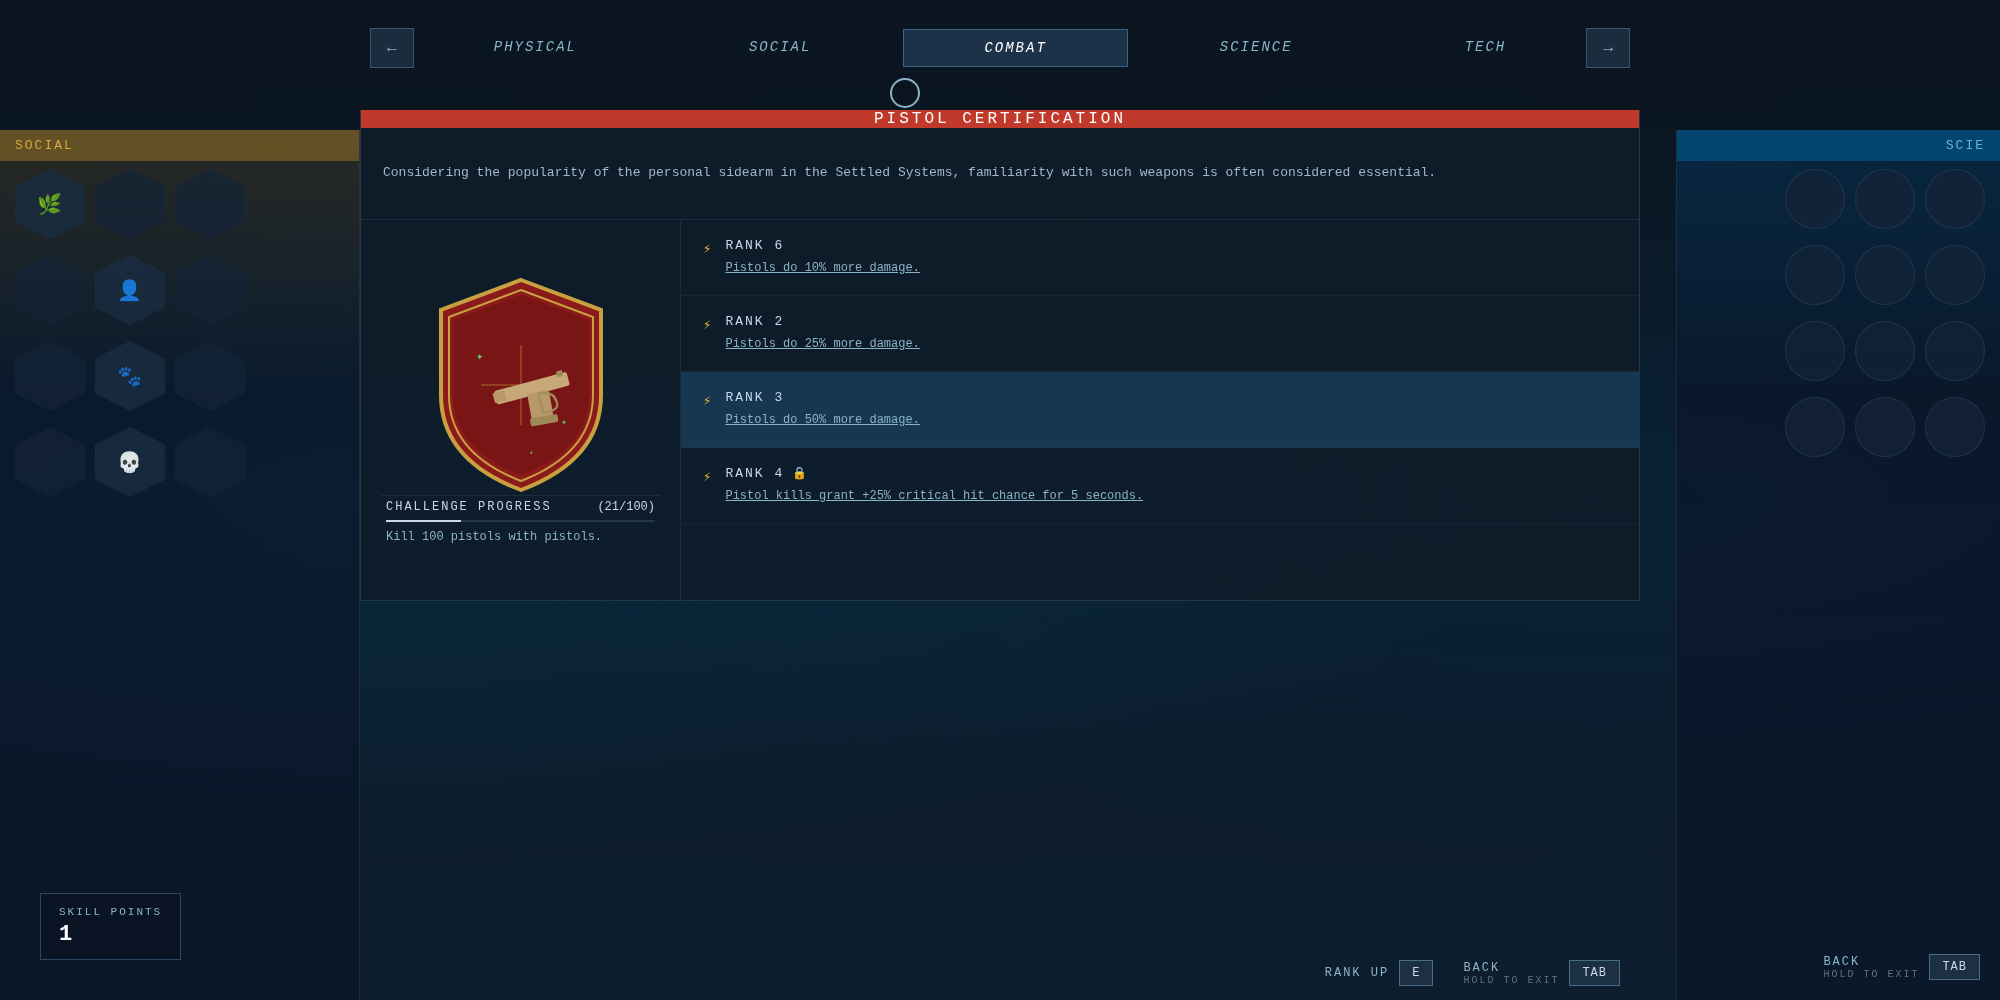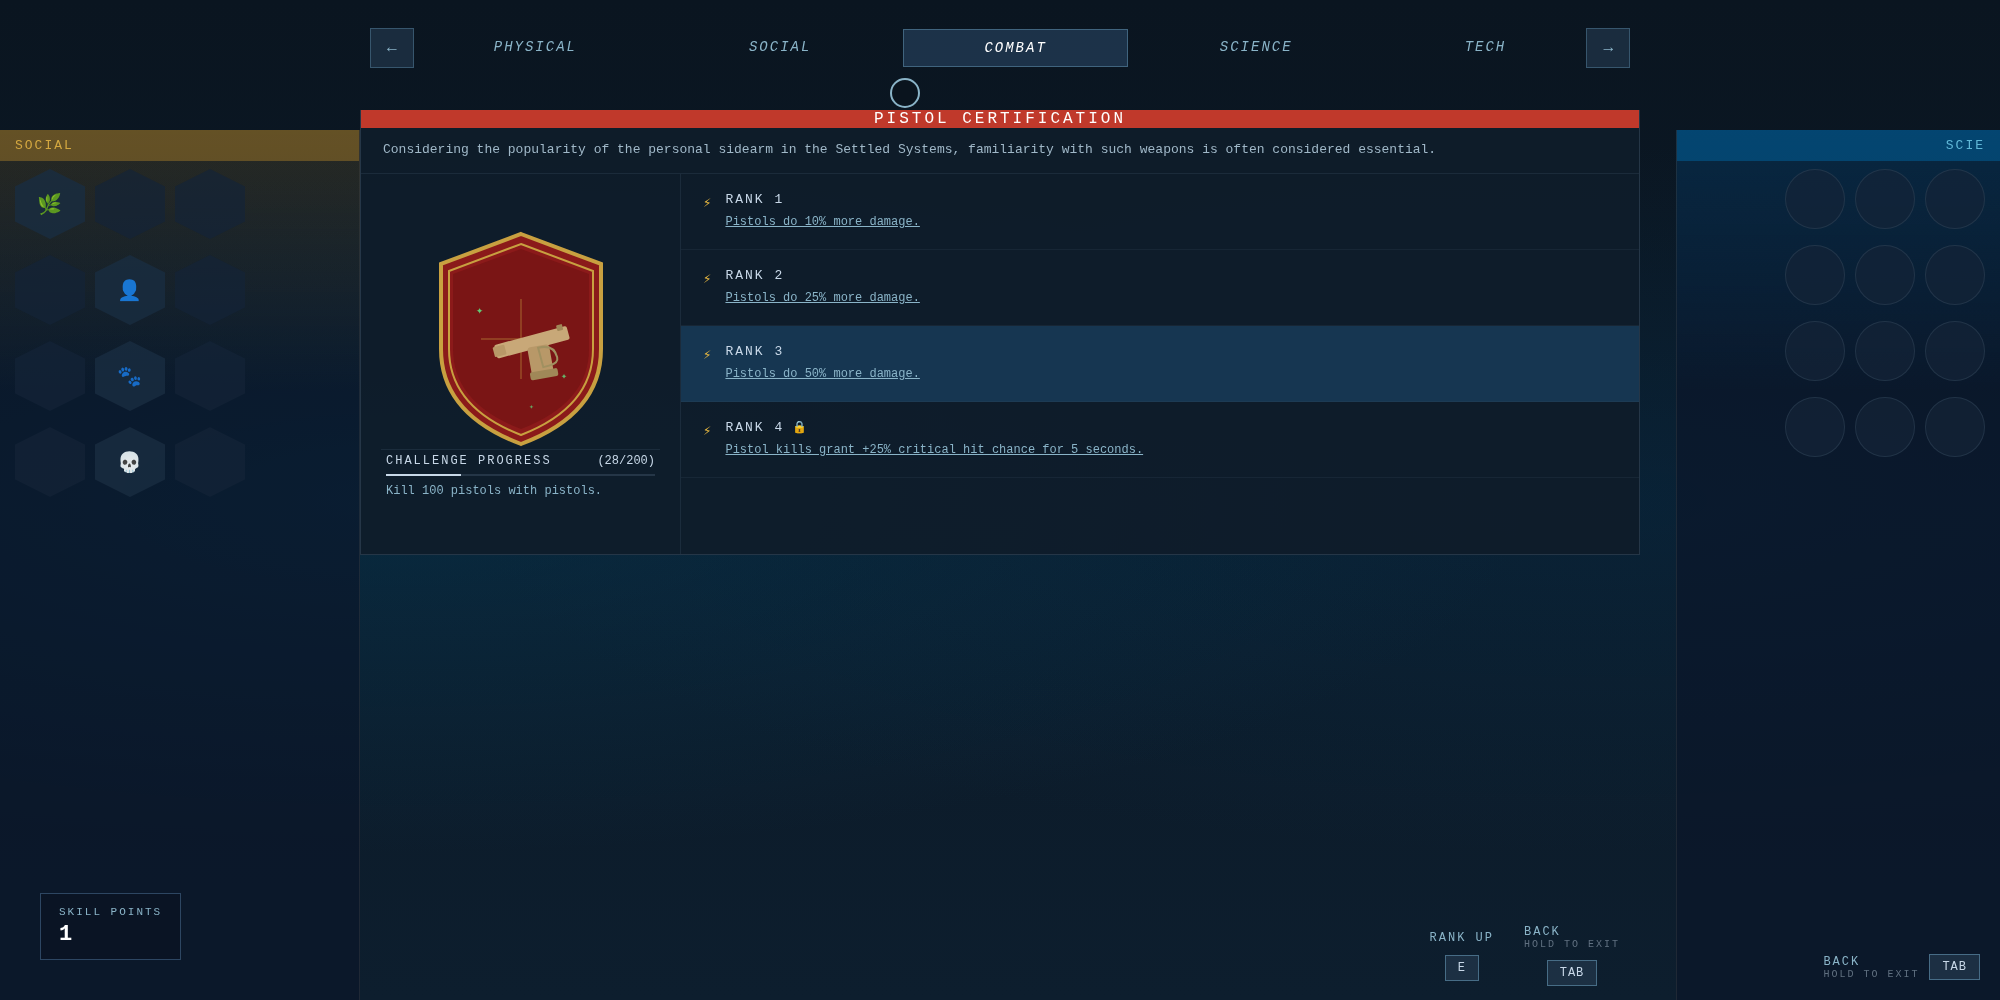--- a/index.html
+++ b/index.html
@@ -147,21 +147,21 @@
       text-transform: uppercase;
     }
 
     .panel-body {
       background: rgba(15,28,42,0.95);
       border: 1px solid rgba(60,80,100,0.5);
       border-top: none;
     }
 
     .description-section {
-      padding: 12px 22px;
+      padding: 35px 22px;
       color: #a0b8c8;
       font-size: 13px;
       line-height: 1.6;
       border-bottom: 1px solid rgba(60,80,100,0.3);
     }
 
     .content-area {
       display: flex;
       min-height: 380px;
     }
@@ -287,21 +287,20 @@
       justify-content: flex-end;
       align-items: center;
       gap: 30px;
       z-index: 5;
     }
 
     .action-group {
       display: flex;
       align-items: center;
       gap: 10px;
-      flex-direction: column;
     }
 
     .action-label {
       color: #8ab4c8;
       font-size: 12px;
       letter-spacing: 2px;
       text-transform: uppercase;
     }
 
     .key-button {
@@ -517,36 +516,36 @@
 
             <text x="55" y="85" fill="#60e080" font-size="12" opacity="0.9">✦</text>
             <text x="140" y="150" fill="#60e080" font-size="10" opacity="0.8">✦</text>
             <text x="108" y="180" fill="#60e080" font-size="8" opacity="0.7">✦</text>
           </svg>
         </div>
 
         <div class="challenge-section" style="width:100%; padding: 4px 5px 0 5px;">
           <div class="challenge-header">
             <span class="challenge-title">CHALLENGE PROGRESS</span>
-            <span class="challenge-progress">(28/200)</span>
+            <span class="challenge-progress">(21/100)</span>
           </div>
           <div class="progress-bar">
             <div class="progress-fill" style="width: 28%"></div>
           </div>
           <div class="challenge-desc">Kill 100 pistols with pistols.</div>
         </div>
       </div>
 
       <div class="ranks-section">
 
         <div class="rank-item">
           <div class="rank-icon">⚡</div>
           <div class="rank-content">
             <div class="rank-title">
-              <span>RANK 1</span>
+              <span>RANK 6</span>
             </div>
             <div class="rank-desc">Pistols do 10% more damage.</div>
           </div>
         </div>
 
         <div class="rank-item">
           <div class="rank-icon">⚡</div>
           <div class="rank-content">
             <div class="rank-title">
               <span>RANK 2</span>

